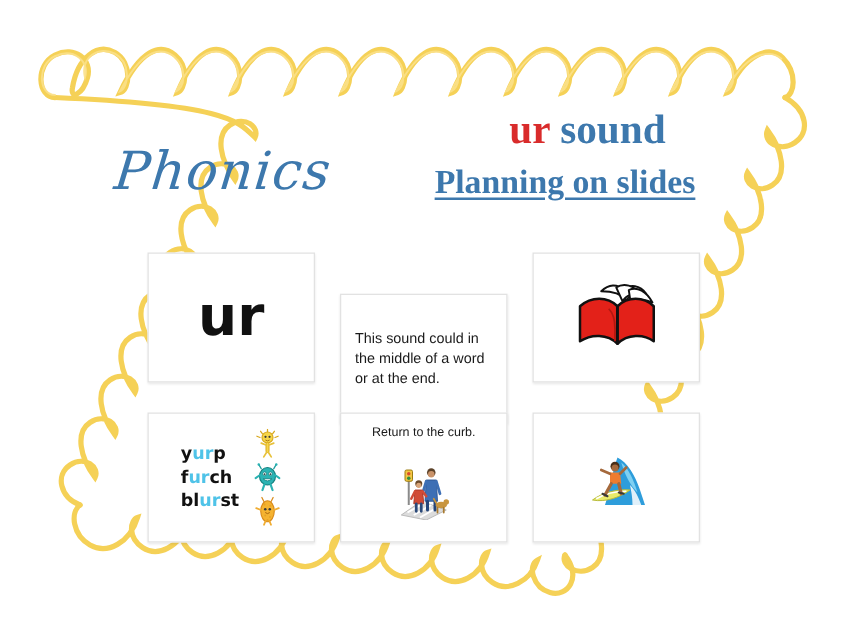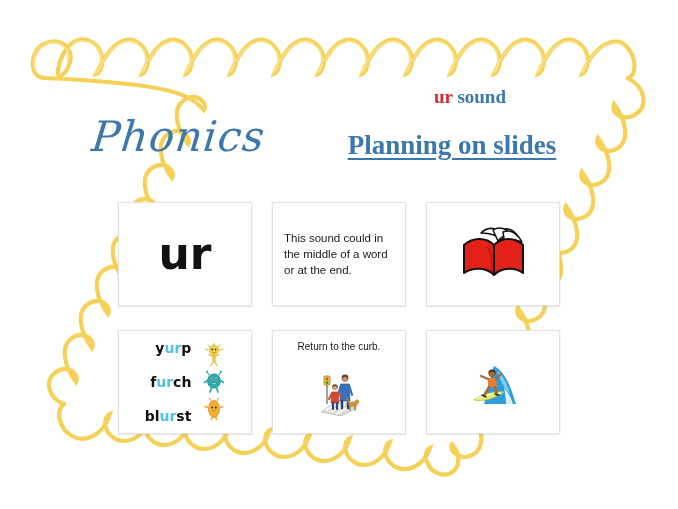--- a/index.html
+++ b/index.html
@@ -56,21 +56,21 @@
   }
 
   #sound-title {
     position: absolute;
     left: 330px;
     top: 8px;
     width: 280px;
     text-align: center;
     font-family: "Liberation Serif", "DejaVu Serif", serif;
     font-weight: bold;
-    font-size: 19px;
+    font-size: 33px;
     white-space: nowrap;
   }
   #sound-title .ur-part { color: #d92b2b; }
   #sound-title .sound-part { color: #3d78ad; }
 
   #planning-title {
     position: absolute;
     left: 292px;
     top: 52px;
     width: 320px;
@@ -135,42 +135,43 @@
   .card-text {
     font-family: "Liberation Sans", sans-serif;
     font-size: 11.5px;
     color: #1a1a1a;
     line-height: 1.42;
   }
   #card-explanation {
     display: flex;
     align-items: center;
     padding: 0 11px;
+    margin-top: 33px;
   }
 
   
   #card-book .book-wrap { width: 72px; height: 62px; }
 
   
   #card-nonsense {
     display: flex;
     align-items: center;
     justify-content: center;
     padding: 4px 0;
   }
   .nonsense-table {
     display: flex;
     align-items: center;
     gap: 12px;
   }
   .nonsense-words {
     display: flex;
     flex-direction: column;
-    gap: 20px;
-    text-align: right;
+    gap: 5px;
+    text-align: left;
   }
   .nonsense-word {
     font-family: "DejaVu Sans", "Liberation Sans", sans-serif;
     font-weight: bold;
     font-size: 14px;
     color: #111111;
     line-height: 1;
     white-space: nowrap;
   }
   .nonsense-word .hl { color: #4fc3e8; }

